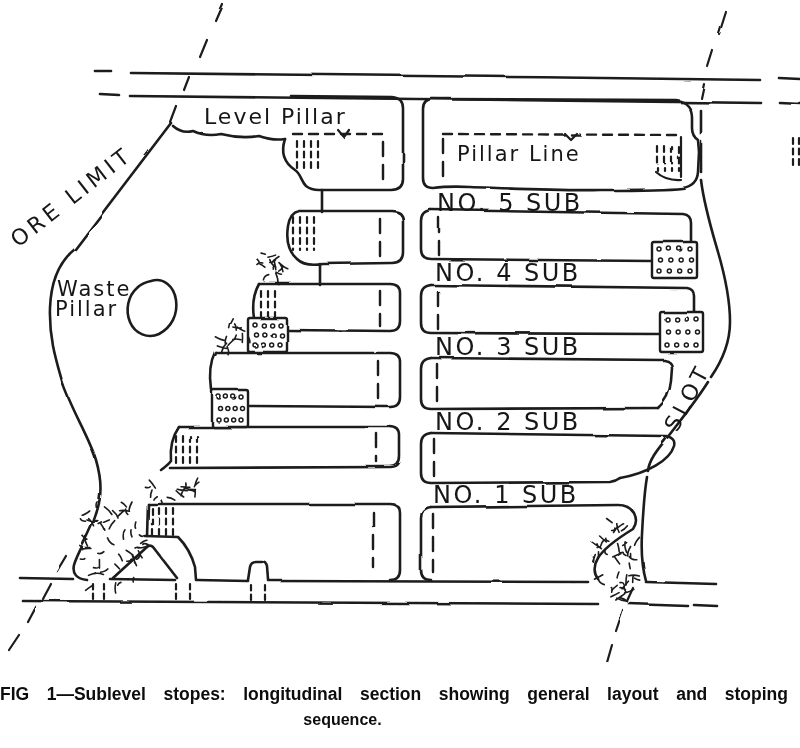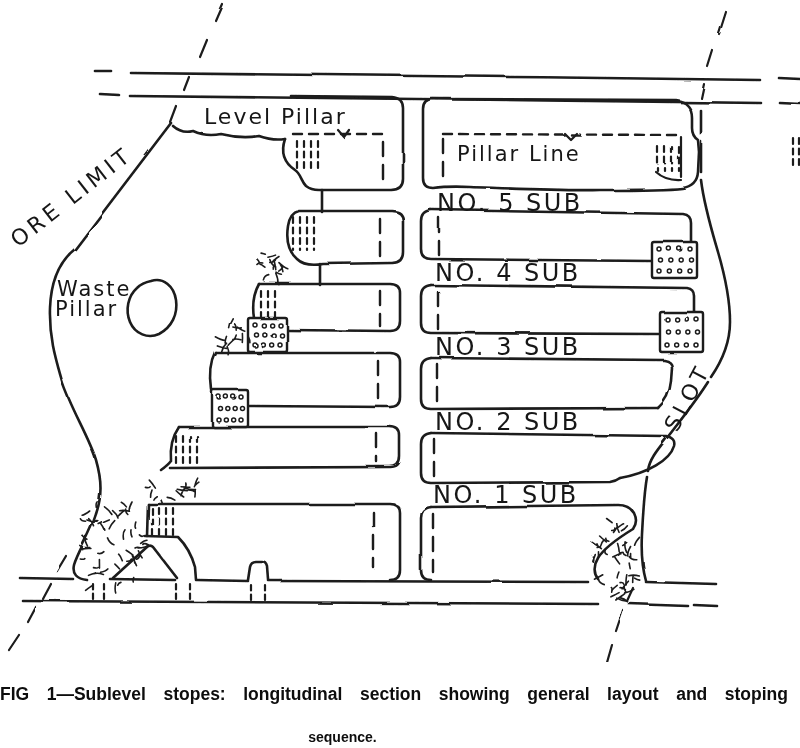--- a/index.html
+++ b/index.html
@@ -16,21 +16,21 @@
   svg circle{fill:none;stroke:#1b1b1b;stroke-width:1.5;}
   svg rect.pf{fill:#ffffff;stroke:#1b1b1b;stroke-width:2.4;}
   svg text{fill:#161616;stroke:none;}
   .lbl{font-size:22px;letter-spacing:2px;}
   .lbl-sm{font-size:21px;letter-spacing:2px;}
   .lbl-sub{font-size:24px;letter-spacing:2.5px;}
   .lbl-rot{font-size:22px;letter-spacing:4px;}
   .caption{position:absolute;left:0;top:684px;width:685px;color:#0d0d0d;
            font-family:"Liberation Sans",sans-serif;font-weight:bold;}
   .caption .l1{width:788px;margin:0 auto;font-size:17.5px;text-align:justify;text-align-last:justify;}
-  .caption .l2{margin-top:24px;font-size:14px;text-align:center;}
+  .caption .l2{margin-top:6px;font-size:16px;text-align:center;}
 </style>
 </head>
 <body>
 
 <div class="stage">
   <svg width="800" height="662" viewBox="0 0 800 662">
     <defs>
       <filter id="wob" x="-5%" y="-5%" width="110%" height="110%">
         <feTurbulence type="fractalNoise" baseFrequency="0.017" numOctaves="2" seed="7" result="n"></feTurbulence>
         <feDisplacementMap in="SourceGraphic" in2="n" scale="2.6"></feDisplacementMap>

